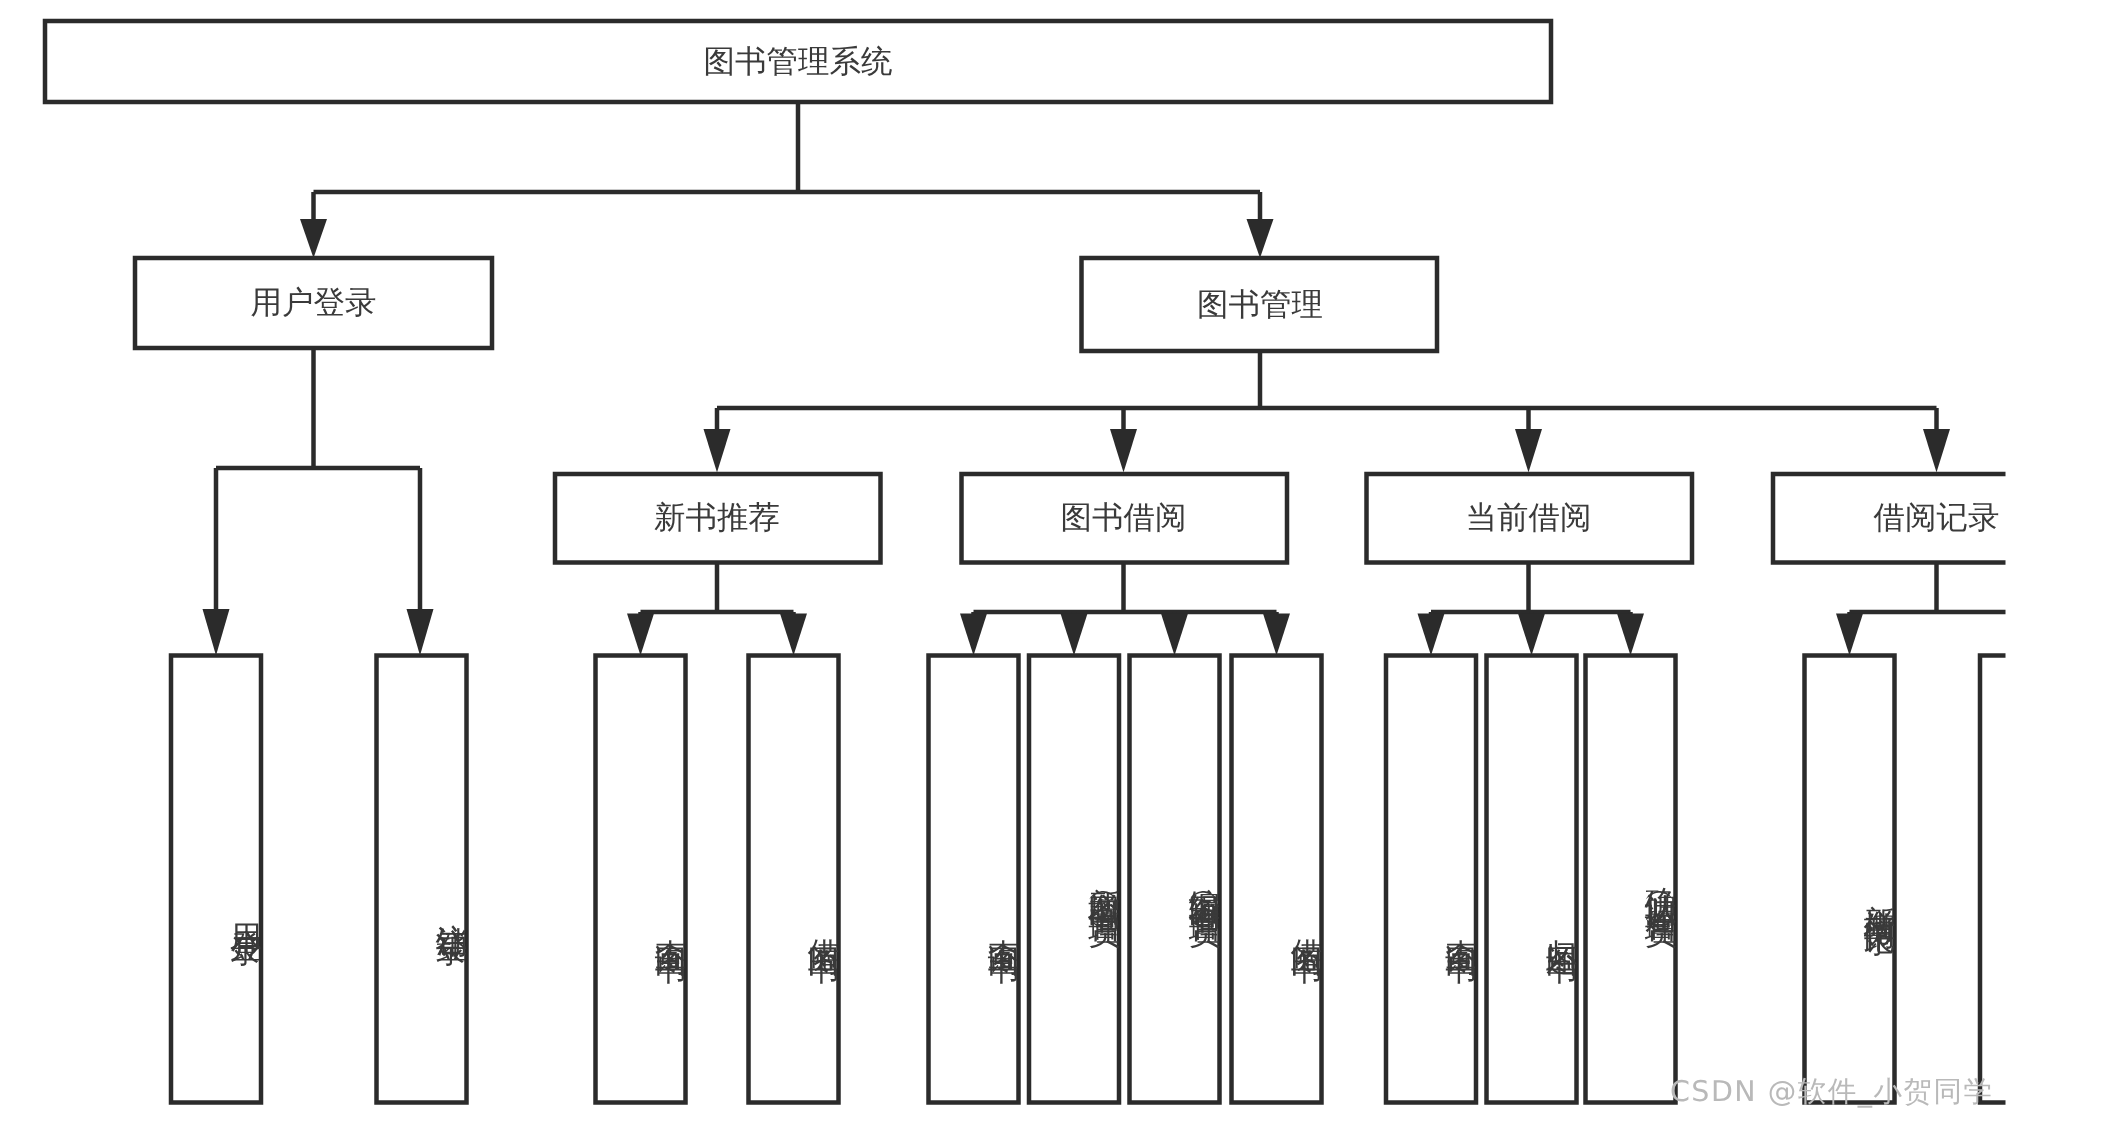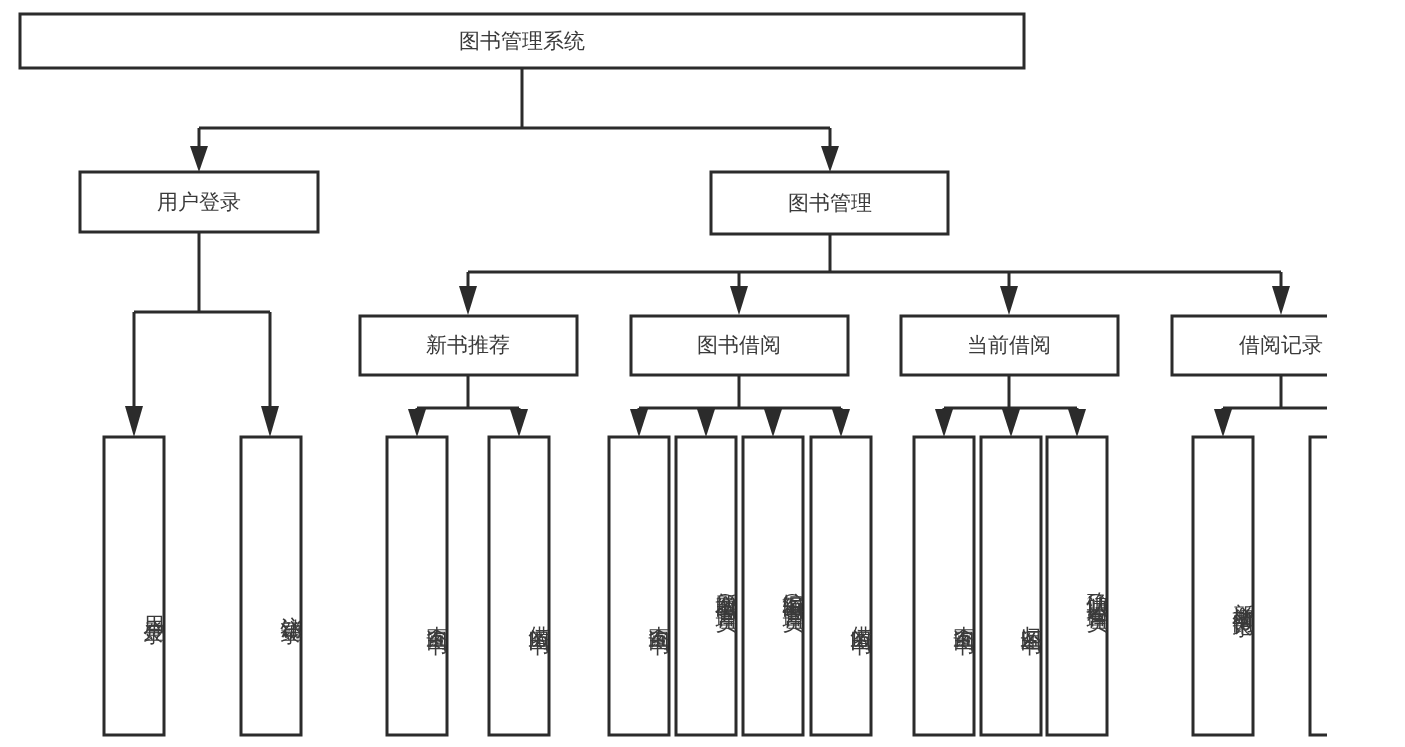--- a/index.html
+++ b/index.html
@@ -7,20 +7,21 @@
     padding: 0;
     background: #ffffff;
   }
   #stage {
     position: relative;
     width: 1327px;
     height: 747px;
     background: #ffffff;
     font-family: "DejaVu Sans", "Liberation Sans", sans-serif;
     overflow: hidden;
+    margin-left: 10px;
   }
   svg#diagram {
     position: absolute;
     left: 0;
     top: 0;
     width: 1405px;
     height: 747px;
   }
   .box {
     fill: #ffffff;
@@ -241,13 +242,14 @@
   <div class="vlabel" style="left:743px; top:443px; width:60px; height:290px;">编辑图书（管理员）</div>
   <div class="vlabel" style="left:811px; top:500px; width:60px; height:230px;">借阅图书</div>
 
   <div class="vlabel" style="left:914px; top:500px; width:60px; height:230px;">查询图书</div>
   <div class="vlabel" style="left:981px; top:500px; width:60px; height:230px;">归还图书</div>
   <div class="vlabel" style="left:1047px; top:443px; width:60px; height:290px;">确认归还（管理员）</div>
 
   <div class="vlabel" style="left:1193px; top:460px; width:60px; height:270px;">新增借阅记录</div>
   <div class="vlabel" style="left:1310px; top:460px; width:60px; height:270px;">查询借阅记录</div>
 
+  <div class="watermark">CSDN @软件_小贺同学</div>
 </div>
 
 </body></html>

